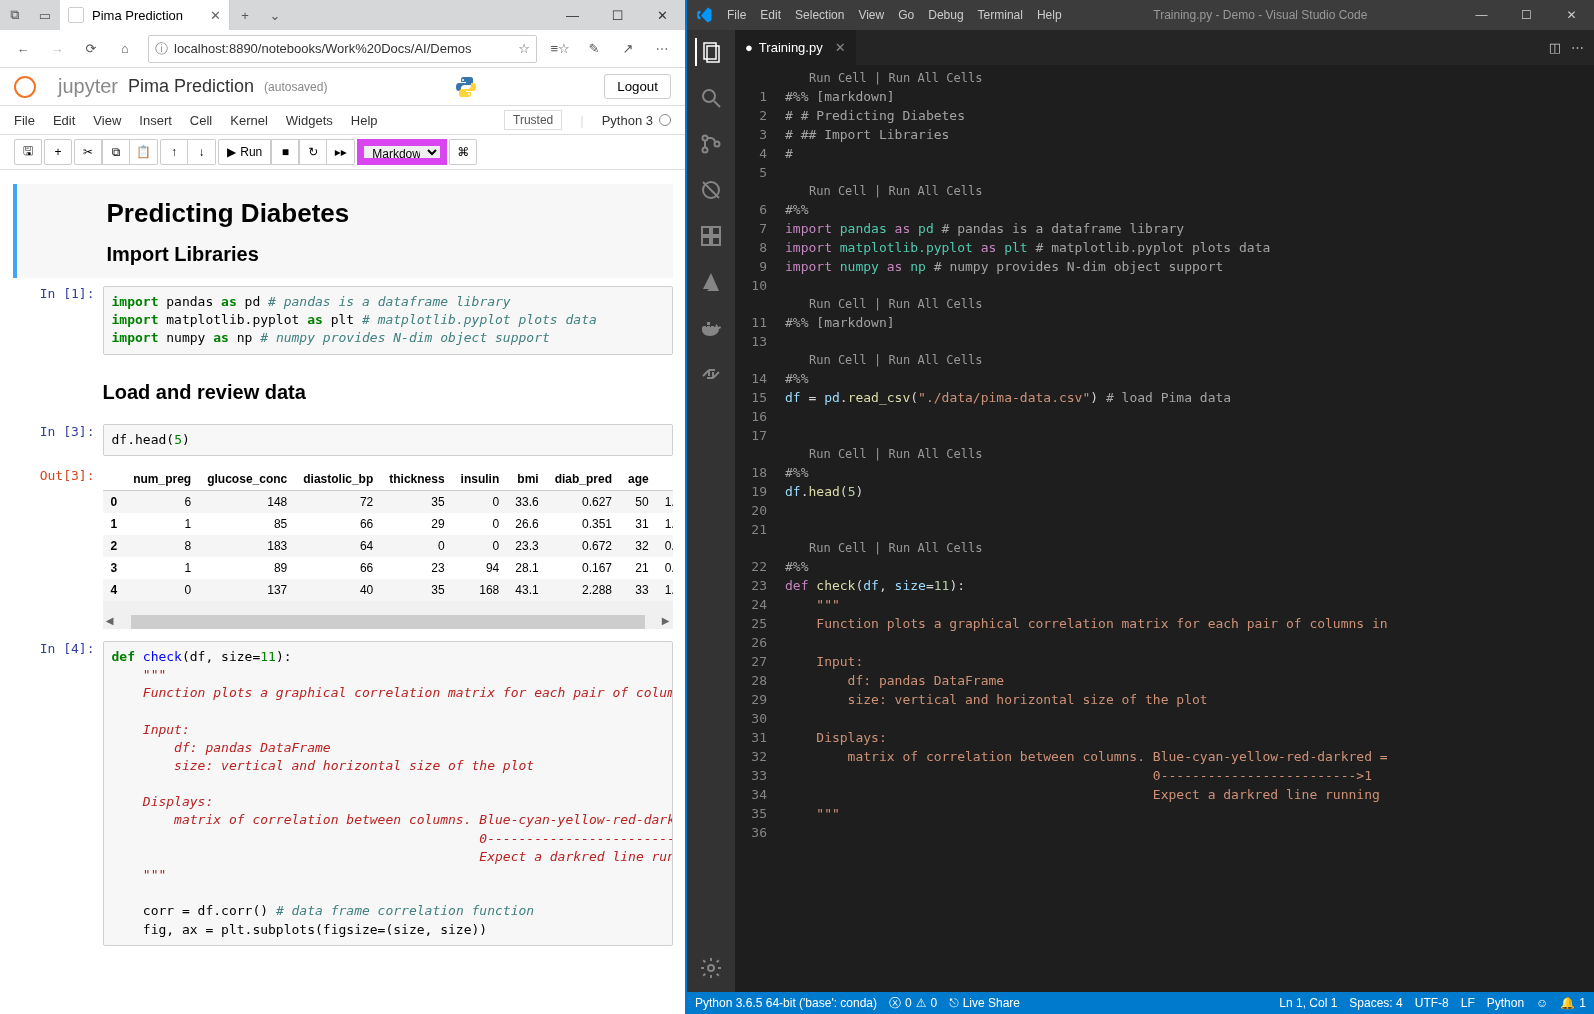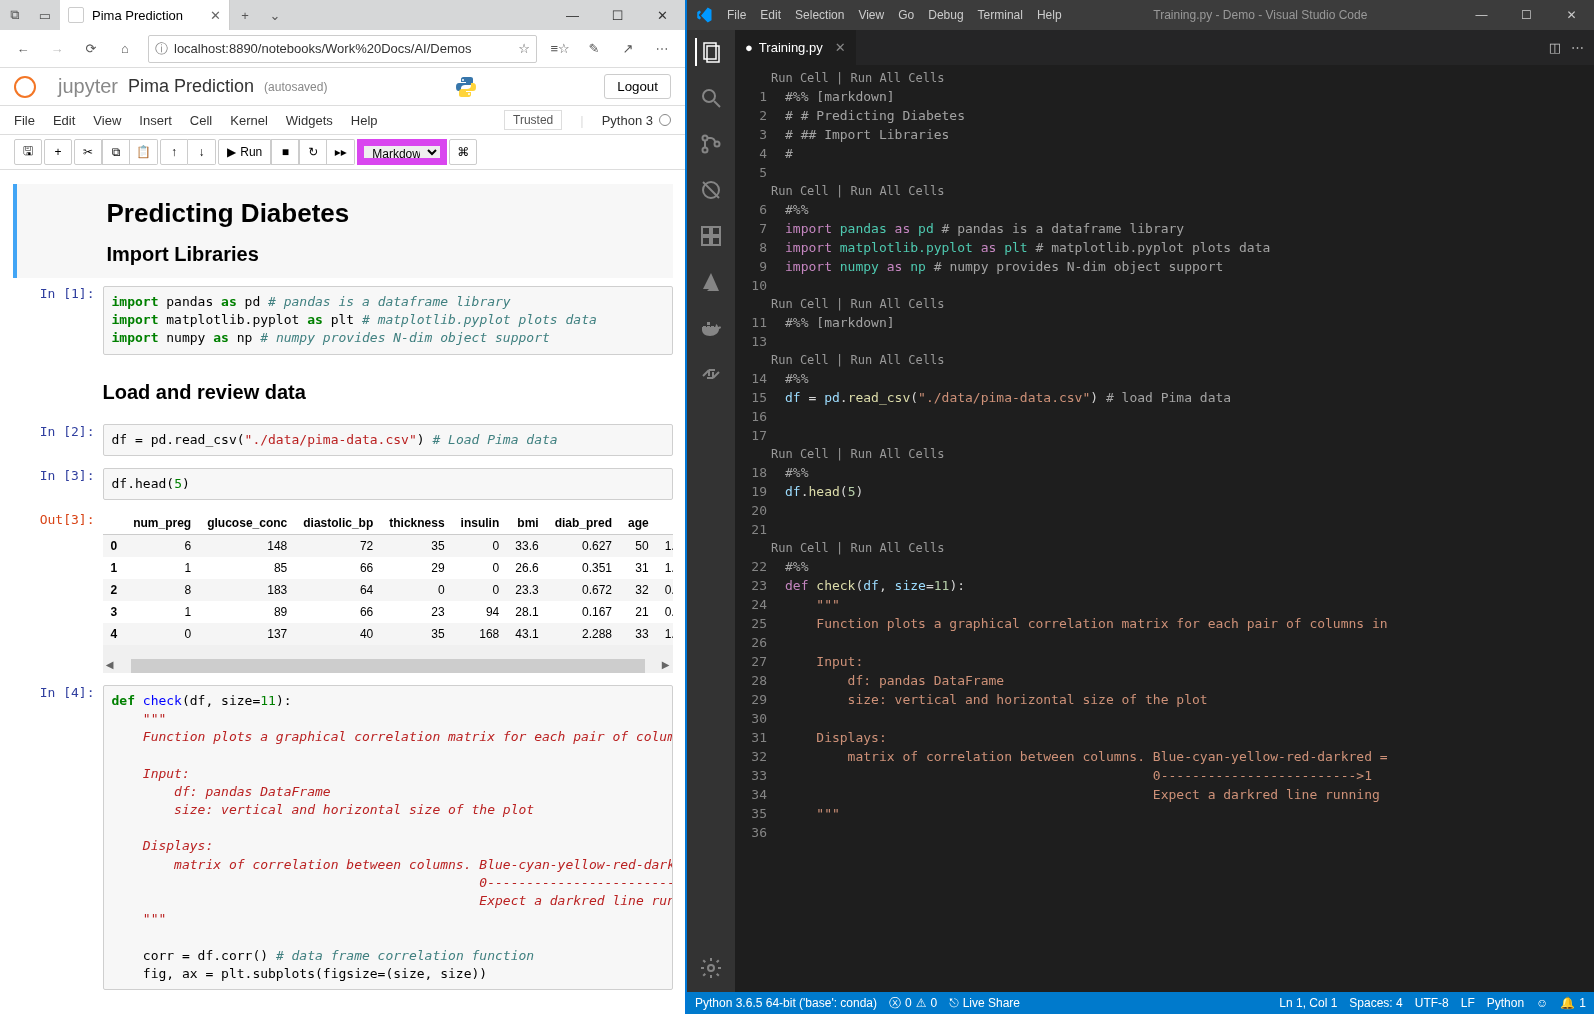--- a/index.html
+++ b/index.html
@@ -91,21 +91,21 @@
 .vsc-editor-area { flex: 1; display: flex; flex-direction: column; overflow: hidden; }
 .vsc-tabs { height: 35px; background: #252526; display: flex; align-items: center; }
 .vsc-tab { height: 35px; background: #1e1e1e; display: flex; align-items: center; padding: 0 10px; gap: 6px; font-size: 13px; color: #fff; border-right: 1px solid #252526; }
 .vsc-tab .dot { color: #fff; }
 .vsc-tab-actions { margin-left: auto; display: flex; gap: 10px; padding-right: 10px; color: #ccc; }
 
 .vsc-editor { flex: 1; overflow: auto; font-family: "Consolas", monospace; font-size: 13px; line-height: 19px; padding-top: 4px; }
 .code-line { display: flex; }
 .lineno { width: 50px; text-align: right; color: #858585; padding-right: 18px; flex-shrink: 0; -webkit-user-select: none; user-select: none; }
 .code-txt { flex: 1; white-space: pre; color: #d4d4d4; }
-.codelens { color: #999; font-size: 12px; padding-left: 36px; line-height: 18px; }
+.codelens { color: #999; font-size: 12px; padding-left: 74px; line-height: 18px; }
 .codelens a { color: #999; cursor: pointer; }
 .vs-kw { color: #c586c0; }
 .vs-mod { color: #4ec9b0; }
 .vs-fn { color: #dcdcaa; }
 .vs-str { color: #ce9178; }
 .vs-cm { color: #a3a3a3; }
 .vs-num { color: #b5cea8; }
 .vs-var { color: #9cdcfe; }
 
 .vsc-statusbar { height: 22px; background: #007acc; color: #fff; display: flex; align-items: center; font-size: 12px; padding: 0 8px; gap: 12px; }
@@ -227,26 +227,20 @@
         </div>
       </div>
 
       <div class="cell">
         <div class="prompt"></div>
         <div class="cell-content md-cell">
           <h2>Load and review data</h2>
         </div>
       </div>
 
-      <div class="cell">
-        <div class="prompt">In [2]:</div>
-        <div class="cell-content">
-          <div class="code-block">df = pd.read_csv(<span class="str">"./data/pima-data.csv"</span>) <span class="cm"># Load Pima data</span></div>
-        </div>
-      </div>
 
       <div class="cell">
         <div class="prompt">In [3]:</div>
         <div class="cell-content">
           <div class="code-block">df.head(<span class="num">5</span>)</div>
         </div>
       </div>
 
       <div class="cell">
         <div class="prompt out">Out[3]:</div>

